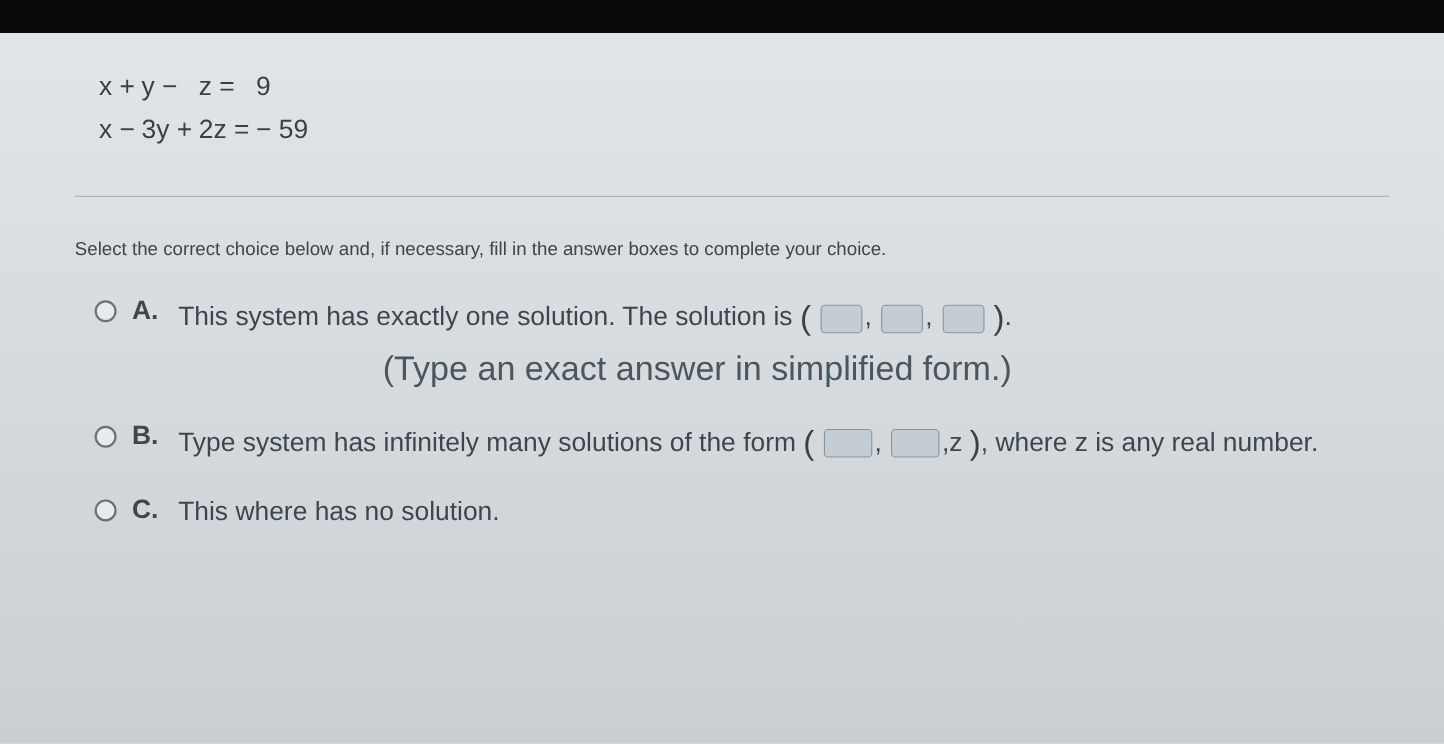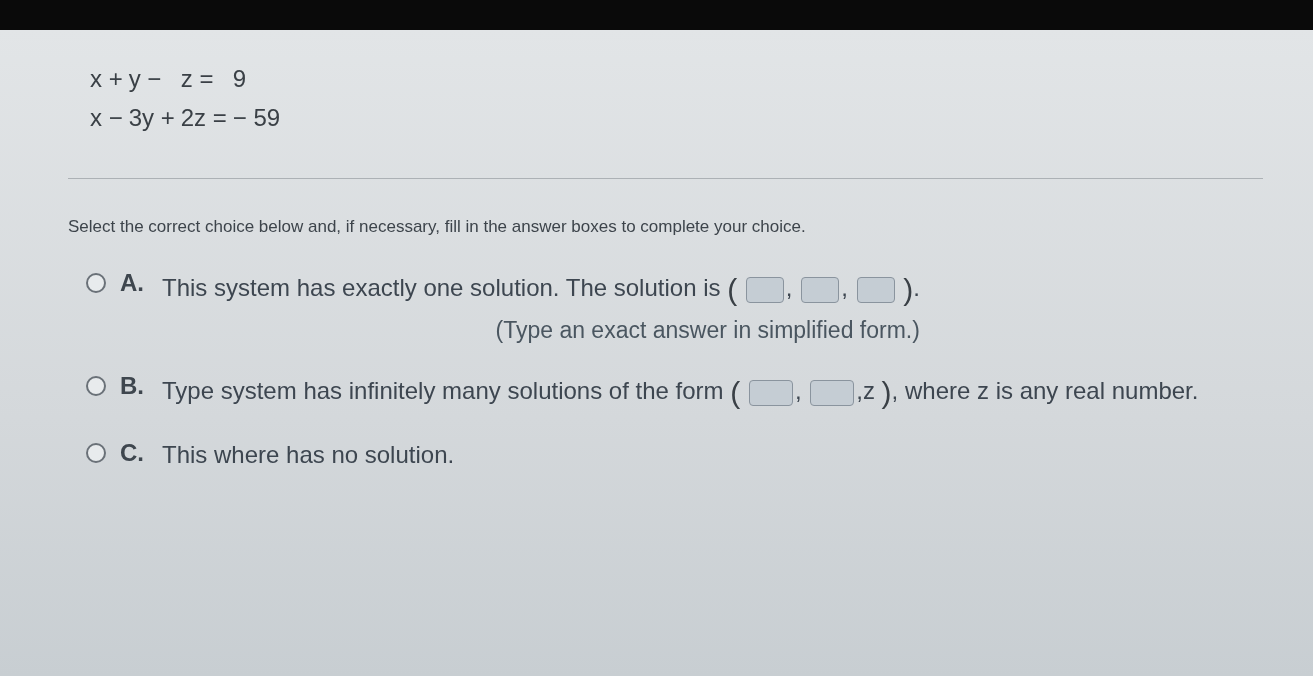--- a/index.html
+++ b/index.html
@@ -75,21 +75,21 @@
     margin-top: 2px;
   }
   .choice-body {
     font-size: 24px;
     color: #3d4650;
     line-height: 1.5;
     text-align: right;
   }
   .hint {
     color: #4a5660;
-    font-size: 23px;
+    font-size: 31px;
   }
   .ans-box {
     display: inline-block;
     width: 38px;
     height: 26px;
     background: #c5cdd4;
     border: 1px solid #8a949e;
     border-radius: 4px;
     vertical-align: middle;
     margin: 0 2px;

